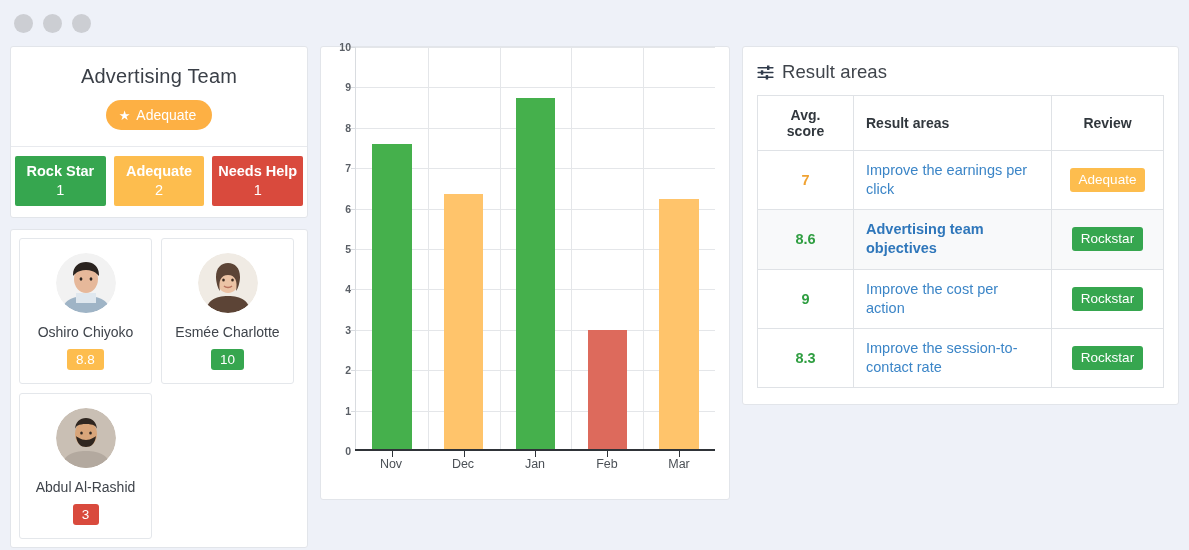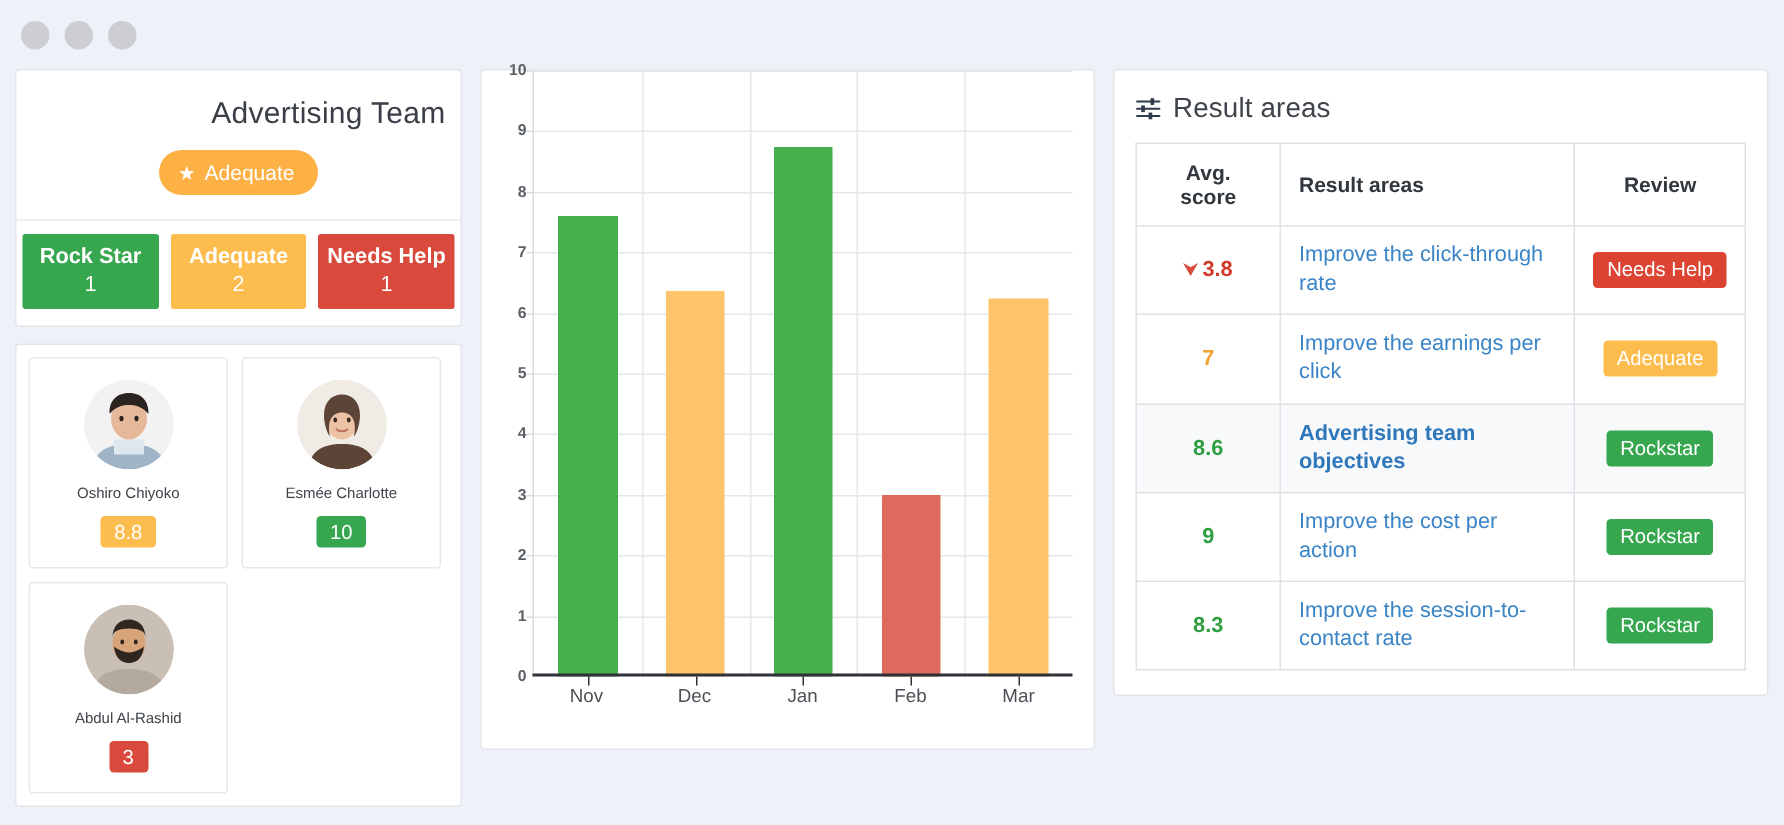--- a/index.html
+++ b/index.html
@@ -19,21 +19,21 @@
   .dot { width: 19px; height: 19px; border-radius: 50%; background: #ccced3; }
 
   .board { display: flex; gap: 12px; padding: 0 10px; align-items: flex-start; }
 
   
   .col-left { width: 298px; }
   .card {
     background: #fff; border: 1px solid #e2e5ea; border-radius: 3px;
   }
   .team-head { padding: 18px 10px 16px; text-align: center; border-bottom: 1px solid #e8eaee; }
-  .team-title { font-size: 20px; color: #3a3f47; font-weight: 400; margin-bottom: 12px; letter-spacing: .2px; text-align: right; }
+  .team-title { font-size: 20px; color: #3a3f47; font-weight: 400; margin-bottom: 12px; letter-spacing: .2px; }
   .pill {
     display: inline-flex; align-items: center; gap: 6px;
     background: #fdb044; color: #fff; border-radius: 16px;
     padding: 7px 16px 7px 13px; font-size: 14px;
   }
   .pill .star { font-size: 13px; line-height: 1; }
 
   .stats { display: flex; gap: 8px; padding: 9px 4px 11px; }
   .stat {
     flex: 1; color: #fff; text-align: center; border-radius: 2px;
@@ -48,21 +48,21 @@
   .members-card { margin-top: 11px; padding: 8px; }
   .members { display: flex; flex-wrap: wrap; gap: 9px; }
   .member {
     width: 133px; border: 1px solid #e4e7eb; border-radius: 3px;
     padding: 14px 6px 13px; text-align: center; background: #fff;
   }
   .avatar {
     width: 60px; height: 60px; border-radius: 50%;
     margin: 0 auto 11px; position: relative; overflow: hidden;
   }
-  .member-name { font-size: 10px; color: #3f444b; margin-bottom: 9px; white-space: nowrap; }
+  .member-name { font-size: 14px; color: #3f444b; margin-bottom: 9px; white-space: nowrap; }
   .score-badge {
     display: inline-block; color: #fff; font-size: 13.5px;
     padding: 3px 9px; border-radius: 3px; min-width: 26px;
   }
   .sc-orange { background: #fdbd4e; }
   .sc-green  { background: #36a64f; }
   .sc-red    { background: #d94a3d; }
 
   
   .col-chart { width: 410px; }
@@ -351,29 +351,20 @@
             <tr>
               <th class="c">Avg. score</th>
               <th>Result areas</th>
               <th class="c">Review</th>
             </tr>
           </thead>
           <tbody>
 
 
 
-            <tr>
-              <td class="score s-red">
-                <span class="chev down">⮟</span><span>3.8</span>
-              </td>
-              <td class="area">Improve the click-through rate</td>
-              <td class="rev">
-                <span class="tag t-red">Needs Help</span>
-              </td>
-            </tr>
 
             <tr>
               <td class="score s-orange">
                 <span>7</span>
               </td>
               <td class="area">Improve the earnings per click</td>
               <td class="rev">
                 <span class="tag t-orange">Adequate</span>
               </td>
             </tr>

